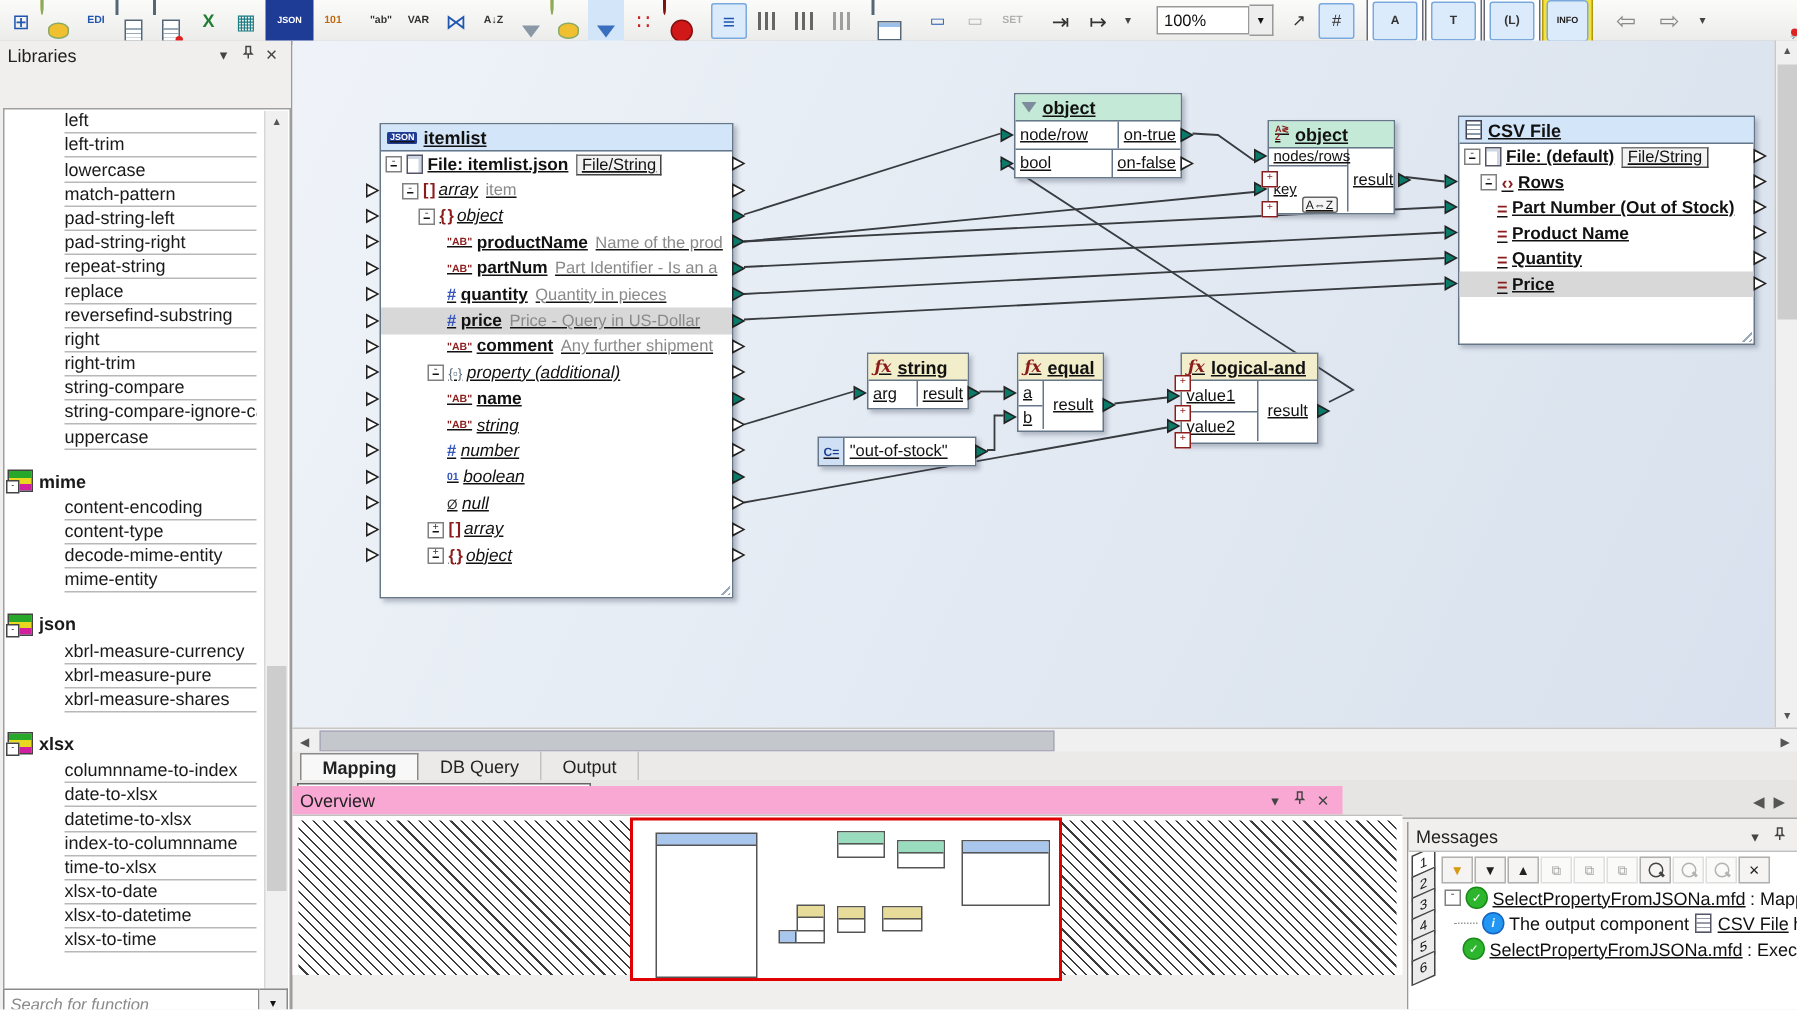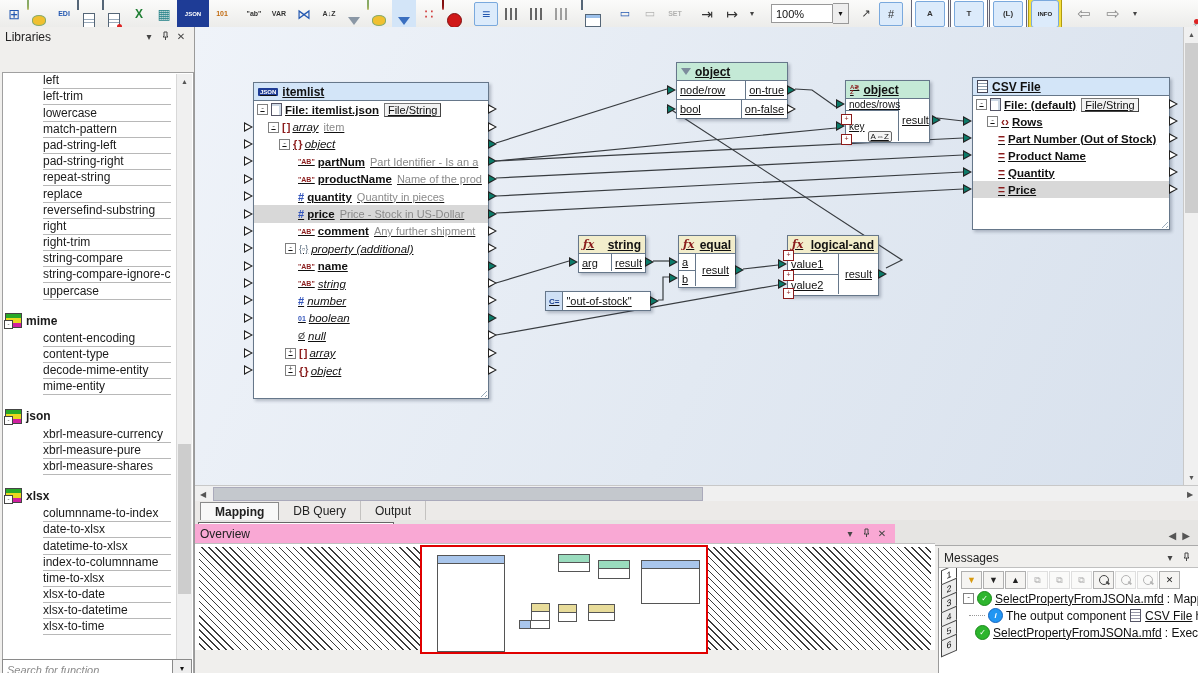--- a/index.html
+++ b/index.html
@@ -51,21 +51,21 @@
   #libsearch{flex:1;height:19px;border:1px solid #8a8a8a;font:italic 11px "Liberation Sans",sans-serif;padding:0 4px;color:#222;}
   #libsearch::placeholder{color:#8a8a8a;}
   #libsearchdrop{width:18px;border:1px solid #8a8a8a;border-left:none;background:#eee;font-size:8px;display:flex;align-items:center;justify-content:center;}
   
   #canvas{position:absolute;left:195px;top:27px;width:988px;height:458px;background:linear-gradient(115deg,#eff3f9 0%,#e2e9f2 55%,#d8e1ed 100%);}
   #vscroll{position:absolute;left:1183px;top:27px;width:15px;height:458px;background:#f0f0f0;border-left:1px solid #c8c8c8;}
   #vthumb{position:absolute;left:1px;right:1px;top:16px;height:170px;background:#cdcdcd;}
   .wires{position:absolute;left:0;top:0;z-index:1;pointer-events:none;}
   .comp{position:absolute;background:#fff;border:1px solid #66778a;box-shadow:2px 2px 3px rgba(50,60,80,.3);z-index:2;text-decoration:underline;}
   .chead{height:17px;display:flex;align-items:center;gap:4px;padding:0 4px;border-bottom:1px solid #66778a;font-weight:bold;font-size:12px;white-space:nowrap;}
-  .blue{background:#d3e5f8;} .green{background:#c4e9d6;} .cream{background:#f2edcb;justify-content:space-between;}
+  .blue{background:#d3e5f8;} .green{background:#c4e9d6;} .cream{background:#f2edcb;}
   .badge-json2{background:#1e3c96;color:#fff;font-size:6px;font-weight:bold;padding:1px 2px;border-radius:1px;}
   .ic-az{font-size:6px;font-weight:bold;line-height:5px;color:#8b1c1c;}
   .ic-fx{font-family:"DejaVu Serif",serif;font-style:italic;font-weight:bold;color:#8b1c1c;font-size:11px;}
   .ic-csvdoc{width:9px;height:11px;border:1px solid #445;background:repeating-linear-gradient(#fff 0 2px,#89a 2px 3px);flex:0 0 auto;}
   .funnelic{width:0;height:0;border-left:5px solid transparent;border-right:5px solid transparent;border-top:7px solid #7d8c9c;}
   
   .cbody{position:relative;}
   .trow{height:17.4px;display:flex;align-items:center;position:relative;white-space:nowrap;padding-right:3px;}
   .trow.h17{height:17px;}
   .trow.sel{background:#d8d8d8;}
@@ -618,34 +618,34 @@
           <span class="nname i">object</span>
 
           <span class="arr in ch"></span>
           <span class="arr out cf"></span>
         </div>
 
         <div class="trow">
           <span class="ind i3"></span>
 
           <span class="nicon ic-ab">"AB"</span>
+          <span class="nname b">productName</span>
+
+          <span class="ann">Name of the prod</span>
+          <span class="arr in ch"></span>
+          <span class="arr out cf"></span>
+        </div>
+
+        <div class="trow">
+          <span class="ind i3"></span>
+
+          <span class="nicon ic-ab">"AB"</span>
           <span class="nname b">partNum</span>
 
           <span class="ann">Part Identifier - Is an a</span>
-          <span class="arr in ch"></span>
-          <span class="arr out cf"></span>
-        </div>
-
-        <div class="trow">
-          <span class="ind i3"></span>
-
-          <span class="nicon ic-ab">"AB"</span>
-          <span class="nname b">productName</span>
-
-          <span class="ann">Name of the prod</span>
           <span class="arr in ch"></span>
           <span class="arr out cf"></span>
         </div>
 
         <div class="trow">
           <span class="ind i3"></span>
 
           <span class="nicon ic-num">#</span>
           <span class="nname b">quantity</span>
 
@@ -653,21 +653,21 @@
           <span class="arr in ch"></span>
           <span class="arr out cf"></span>
         </div>
 
         <div class="trow sel">
           <span class="ind i3"></span>
 
           <span class="nicon ic-num">#</span>
           <span class="nname b">price</span>
 
-          <span class="ann">Price - Stock in US-Dollar</span>
+          <span class="ann">Price - Query in US-Dollar</span>
           <span class="arr in ch"></span>
           <span class="arr out cf"></span>
         </div>
 
         <div class="trow">
           <span class="ind i3"></span>
 
           <span class="nicon ic-ab">"AB"</span>
           <span class="nname b">comment</span>
 

